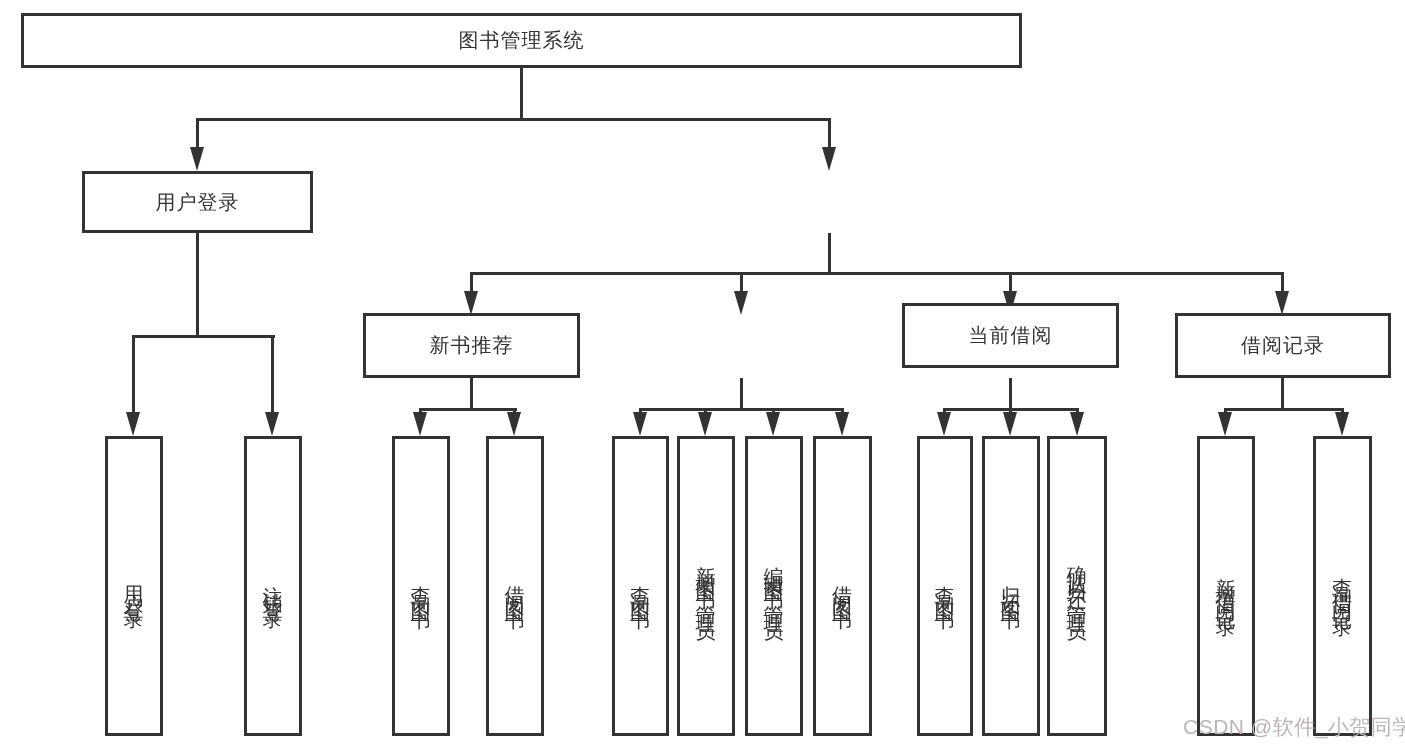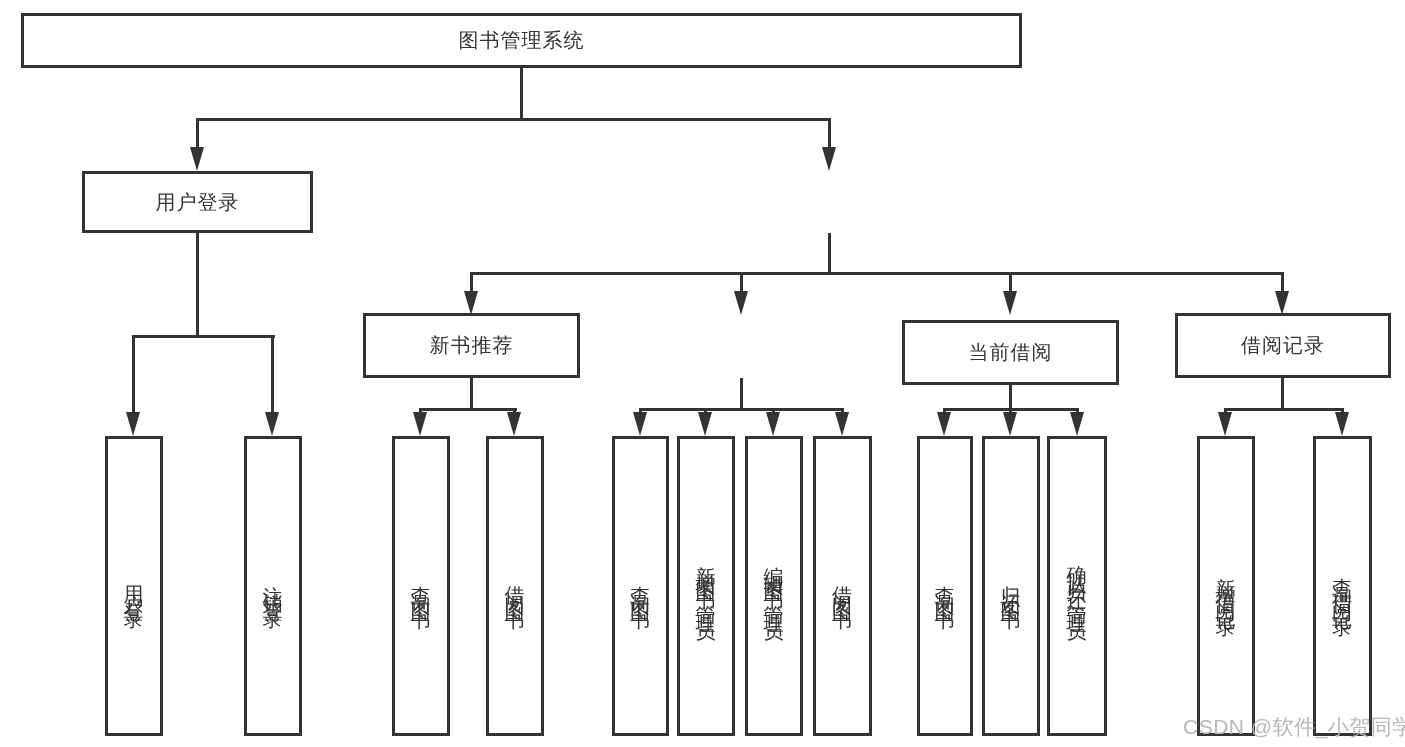--- a/index.html
+++ b/index.html
@@ -72,21 +72,21 @@
     <span>图书管理系统</span>
   </div>
 
   <div class="box hbox" style="left:82px;top:171px;width:231px;height:62px;">
     <span>用户登录</span>
   </div>
 
   <div class="box hbox" style="left:363px;top:313px;width:217px;height:65px;font-family:Liberation Serif, serif;">
     <span>新书推荐</span>
   </div>
-  <div class="box hbox" style="left:902px;top:320px;width:217px;height:65px;">
+  <div class="box hbox" style="left:902px;top:303px;width:217px;height:65px;">
     <span>当前借阅</span>
   </div>
   <div class="box hbox" style="left:1175px;top:313px;width:216px;height:65px;">
     <span>借阅记录</span>
   </div>
 
   <div class="box" style="left:105px;top:436px;width:58px;height:300px;">
     <span class="vtext">用户登录</span>
   </div>
   <div class="box" style="left:244px;top:436px;width:58px;height:300px;">

